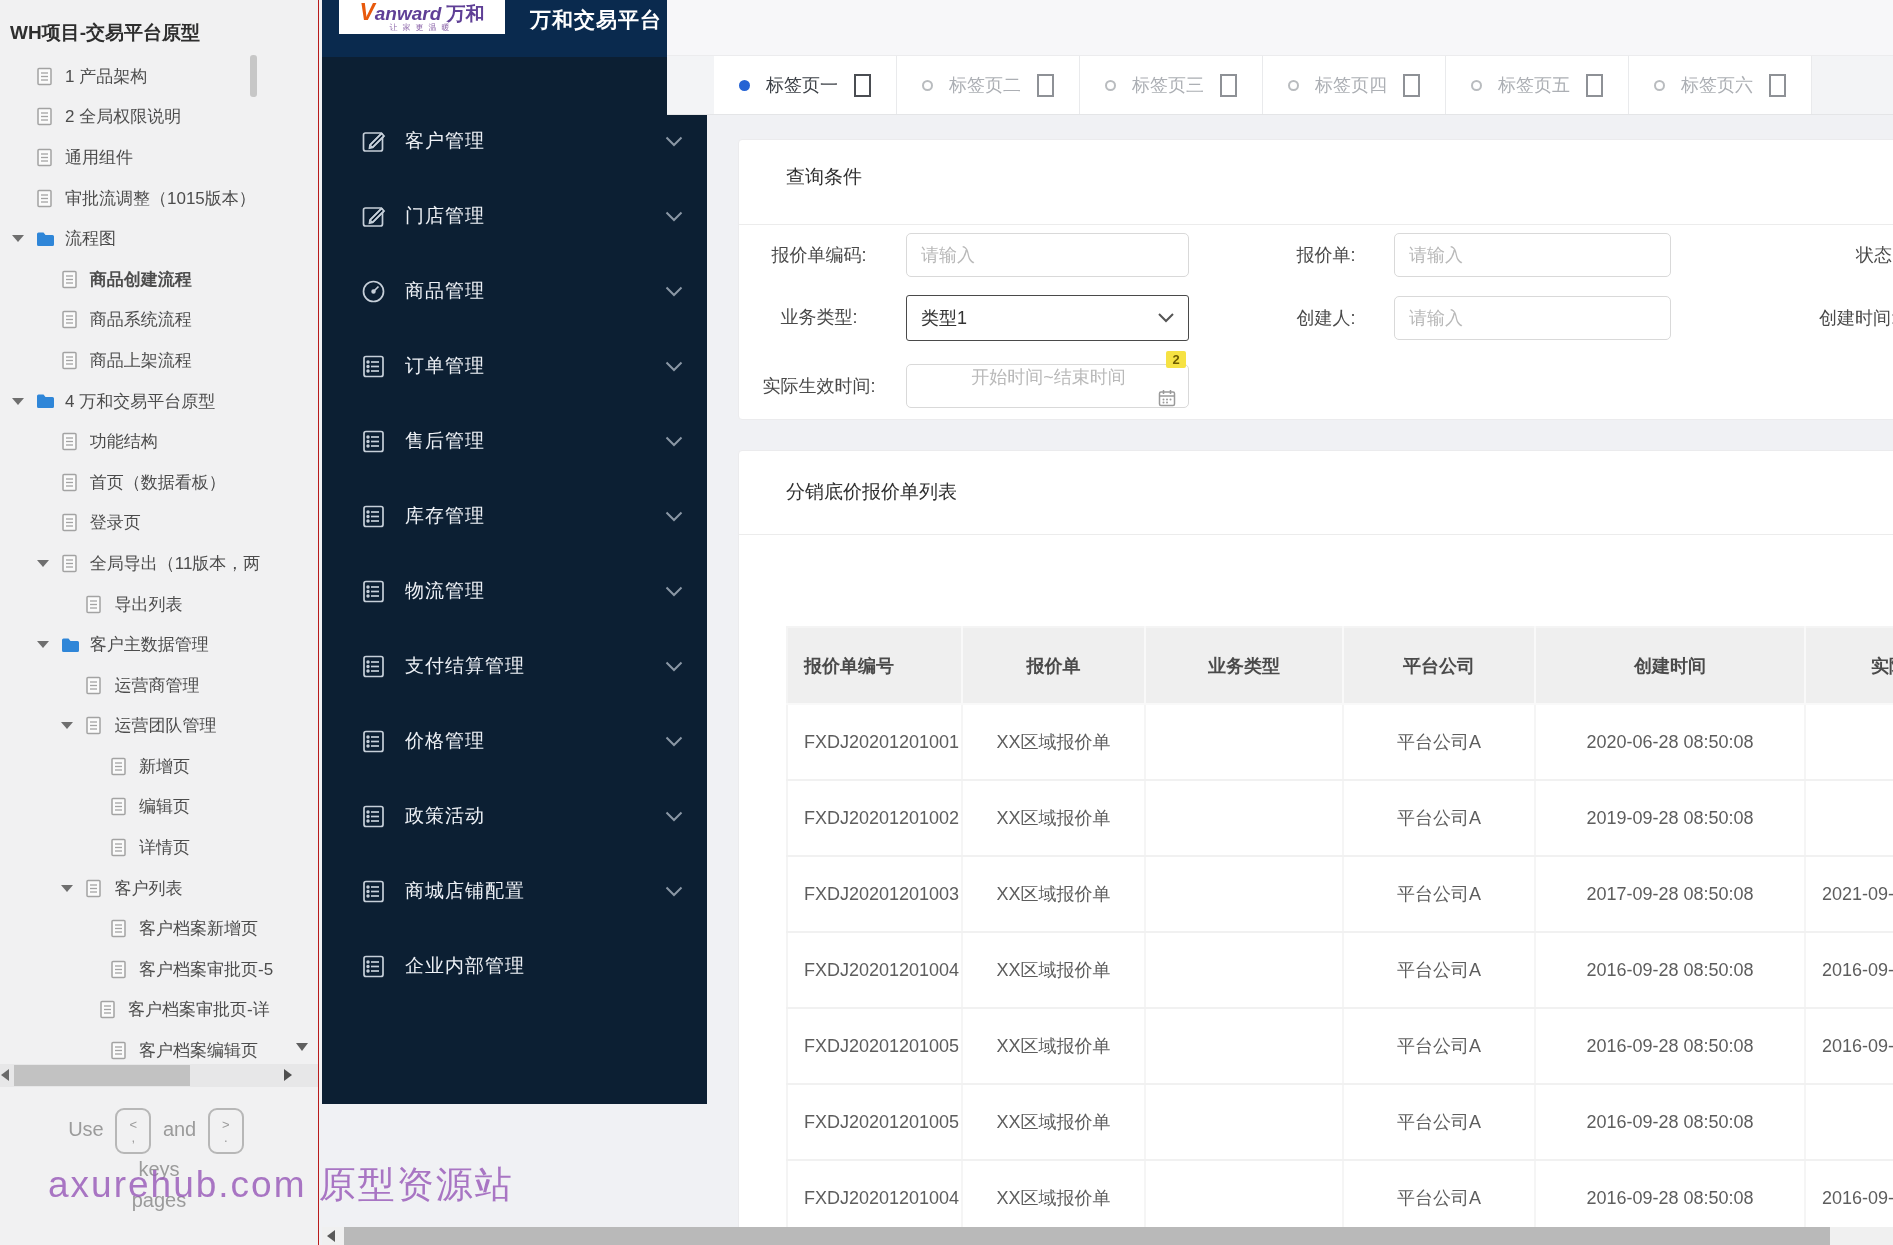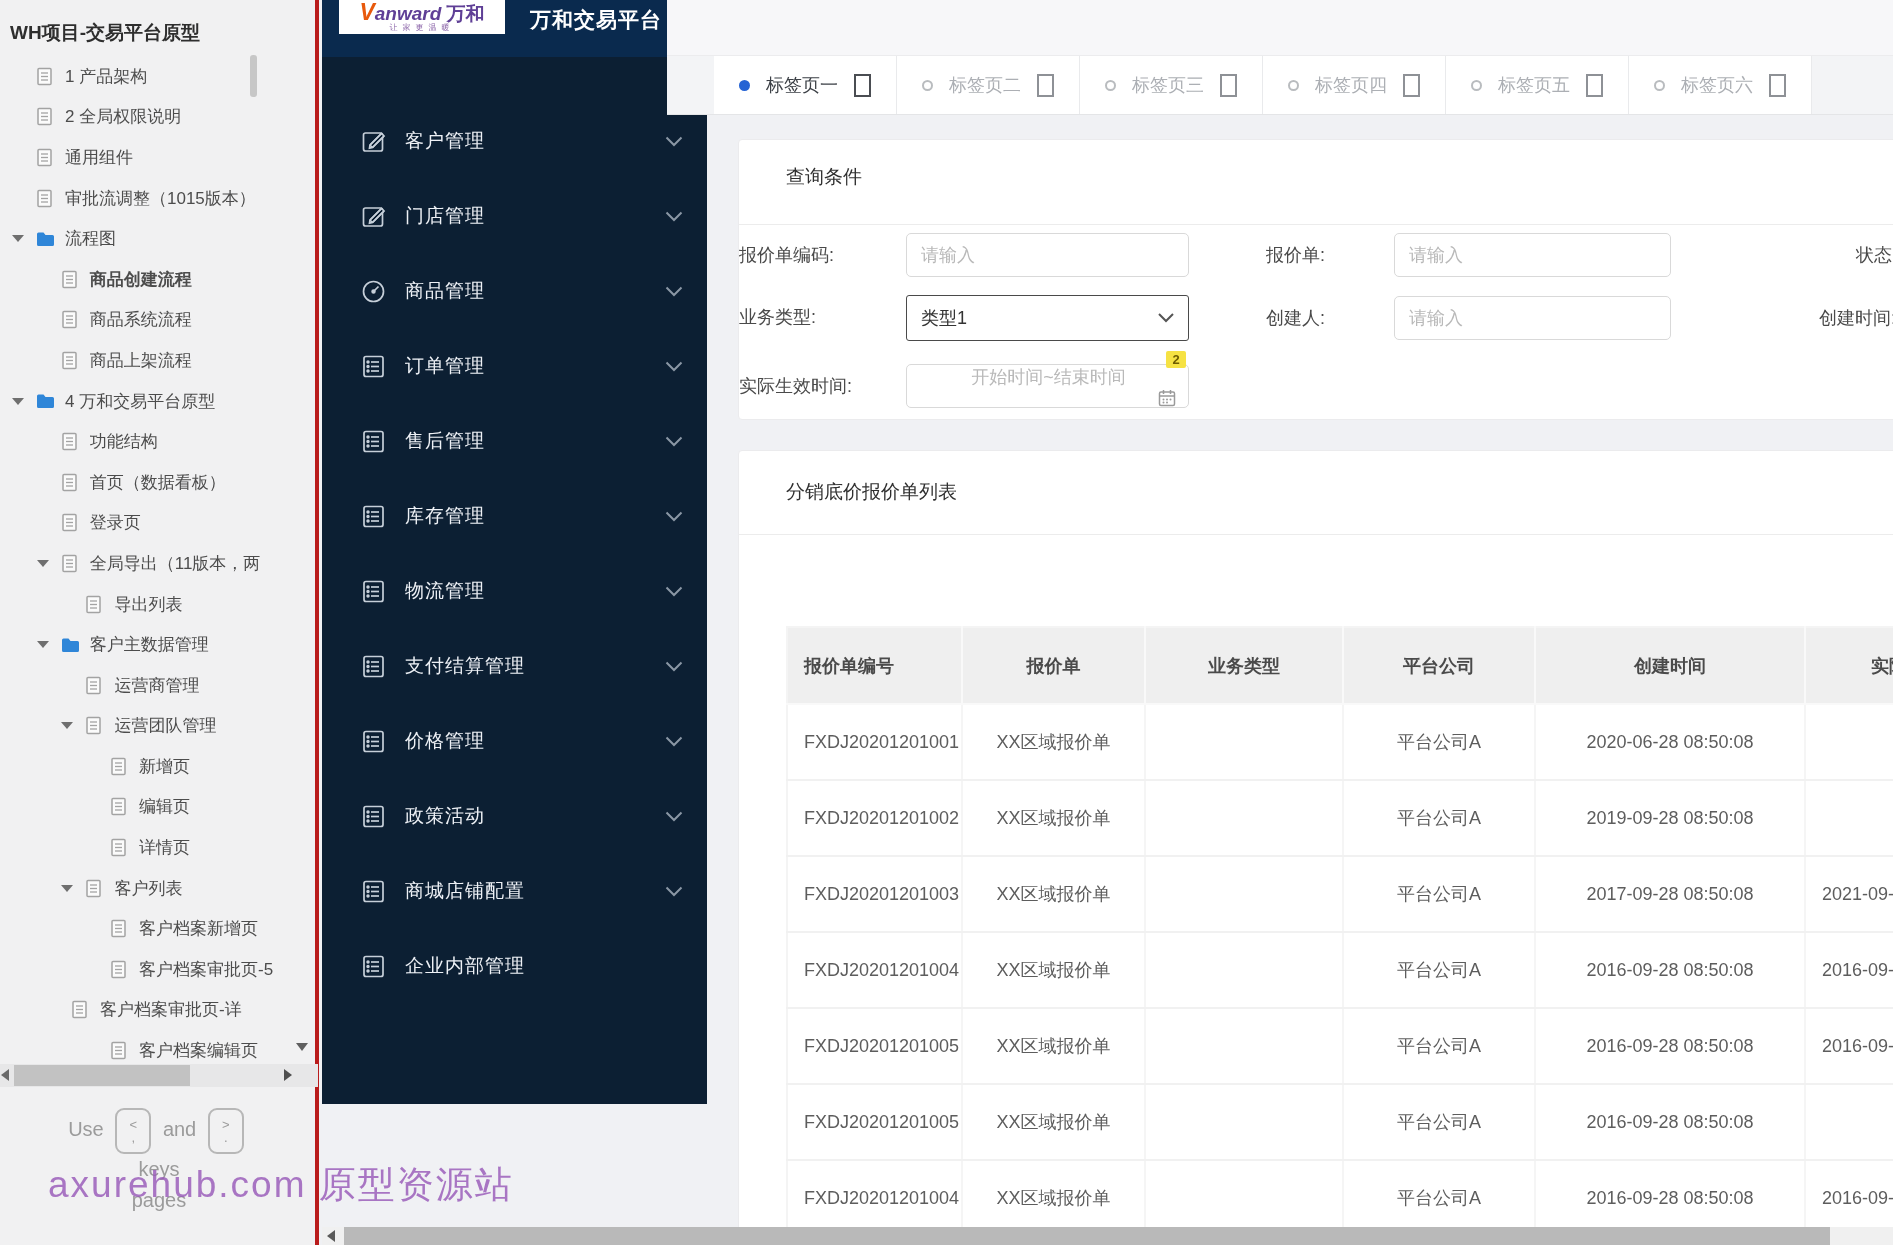--- a/index.html
+++ b/index.html
@@ -2,21 +2,21 @@
 <html><head>
 <meta charset="utf-8">
 <style>
   html,body{margin:0;padding:0;}
   body{
     width:1893px;height:1245px;position:relative;overflow:hidden;
     font-family:"Liberation Sans","DejaVu Sans",sans-serif;
     background:#f0f1f4;
   }
   
-  .sitemap{position:absolute;left:0;top:0;width:319px;height:1245px;background:#f1f1f2;border-right:4px solid #b91c1c;box-sizing:border-box;}
+  .sitemap{position:absolute;left:0;top:0;width:319px;height:1245px;background:#f1f1f2;border-right:1px solid #b91c1c;box-sizing:border-box;}
   .sm-title{position:absolute;left:10px;top:20px;font-size:19px;font-weight:bold;color:#2e2e2e;white-space:nowrap;}
   .sm-tree{position:absolute;left:0;top:56px;width:318px;overflow:hidden;}
   .sm-item{height:40.6px;display:flex;align-items:center;white-space:nowrap;overflow:hidden;font-size:17px;color:#4c4c4c;cursor:pointer;}
   .sm-caret{width:13px;margin-right:11px;display:inline-flex;flex:none;}
   .sm-ico{width:19px;margin-right:10px;display:inline-flex;flex:none;}
   .sm-vthumb{position:absolute;left:250px;top:55px;width:7px;height:42px;background:#c7c7c7;border-radius:3px;}
   .sm-vdown{position:absolute;left:296px;top:1043px;width:0;height:0;border-left:6px solid transparent;border-right:6px solid transparent;border-top:8px solid #5f5f5f;}
   .sm-hscroll{position:absolute;left:0;top:1064px;width:318px;height:23px;background:#e7e7e8;}
   .sm-hthumb{position:absolute;left:14px;top:1px;width:176px;height:21px;background:#c2c2c2;}
   .sm-harrow-l{position:absolute;left:1px;top:1069px;width:0;height:0;border-top:6px solid transparent;border-bottom:6px solid transparent;border-right:8px solid #6a6a6a;}
@@ -48,21 +48,21 @@
   .tab.inactive .tab-label{color:#acafb4;}
   .tab-close{width:13px;height:19px;border:2px solid #4a4d52;flex:none;}
   .tab.inactive .tab-close{border-color:#8e9196;}
   
   .panel{position:absolute;background:#ffffff;border:1px solid #ebebed;border-radius:4px;box-sizing:border-box;}
   #queryPanel{left:738px;top:139px;width:1162px;height:281px;}
   #listPanel{left:738px;top:450px;width:1162px;height:800px;}
   .panel-title{position:absolute;left:47px;top:24px;font-size:19px;color:#2f2f2f;white-space:nowrap;}
   .panel-divider{position:absolute;left:0;right:0;height:1px;background:#ececec;}
   
-  .q-label{position:absolute;height:44px;line-height:44px;font-size:18px;color:#4a4a4a;text-align:left;white-space:nowrap;}
+  .q-label{position:absolute;height:44px;line-height:44px;font-size:18px;color:#4a4a4a;text-align:center;white-space:nowrap;}
   .q-label.leftal{text-align:left;}
   .q-input{position:absolute;height:44px;border:1px solid #d9d9d9;border-radius:5px;box-sizing:border-box;background:#fff;font-size:18px;color:#333;padding:0 14px;width:283px;outline:none;}
   .q-input::placeholder{color:#b9b9b9;}
   .q-select{position:absolute;height:46px;border:1px solid #4a4a4a;border-radius:3px;box-sizing:border-box;background:#fff;display:flex;align-items:center;padding:0 14px;font-size:18px;color:#333;cursor:pointer;}
   .q-select .sel-chev{margin-left:auto;display:inline-flex;}
   .q-date{position:absolute;height:44px;border:1px solid #d9d9d9;border-radius:5px;box-sizing:border-box;background:#fff;display:flex;align-items:center;padding:0 12px 0 14px;font-size:18px;color:#b9b9b9;cursor:pointer;flex-direction:column;}
   .q-date .cal{margin-left:auto;display:inline-flex;}
   .note-badge{position:absolute;width:20px;height:17px;background:#f6e243;color:#6e5d00;font-size:13px;font-weight:bold;text-align:center;line-height:17px;border-radius:2px;z-index:5;}
   
   .grid-wrap{position:absolute;left:47px;top:175px;width:1115px;overflow:hidden;}
@@ -351,21 +351,21 @@
         <span class="sm-ico">
           <svg width="17" height="19" viewBox="0 0 17 19">
             <rect x="2" y="1.5" width="13" height="16" rx="1" fill="#fbfbfb" stroke="#a3a3a3" stroke-width="1.5"></rect>
             <line x1="5" y1="6" x2="12" y2="6" stroke="#a3a3a3" stroke-width="1.3"></line>
             <line x1="5" y1="9.5" x2="12" y2="9.5" stroke="#a3a3a3" stroke-width="1.3"></line>
             <line x1="5" y1="13" x2="12" y2="13" stroke="#a3a3a3" stroke-width="1.3"></line>
           </svg>
         </span>
         <span>客户档案审批页-5</span>
       </div>
-      <div class="sm-item" style="padding-left: 71px;">
+      <div class="sm-item" style="padding-left: 99px;">
         <span class="sm-ico">
           <svg width="17" height="19" viewBox="0 0 17 19">
             <rect x="2" y="1.5" width="13" height="16" rx="1" fill="#fbfbfb" stroke="#a3a3a3" stroke-width="1.5"></rect>
             <line x1="5" y1="6" x2="12" y2="6" stroke="#a3a3a3" stroke-width="1.3"></line>
             <line x1="5" y1="9.5" x2="12" y2="9.5" stroke="#a3a3a3" stroke-width="1.3"></line>
             <line x1="5" y1="13" x2="12" y2="13" stroke="#a3a3a3" stroke-width="1.3"></line>
           </svg>
         </span>
         <span>客户档案审批页-详</span>
       </div>

